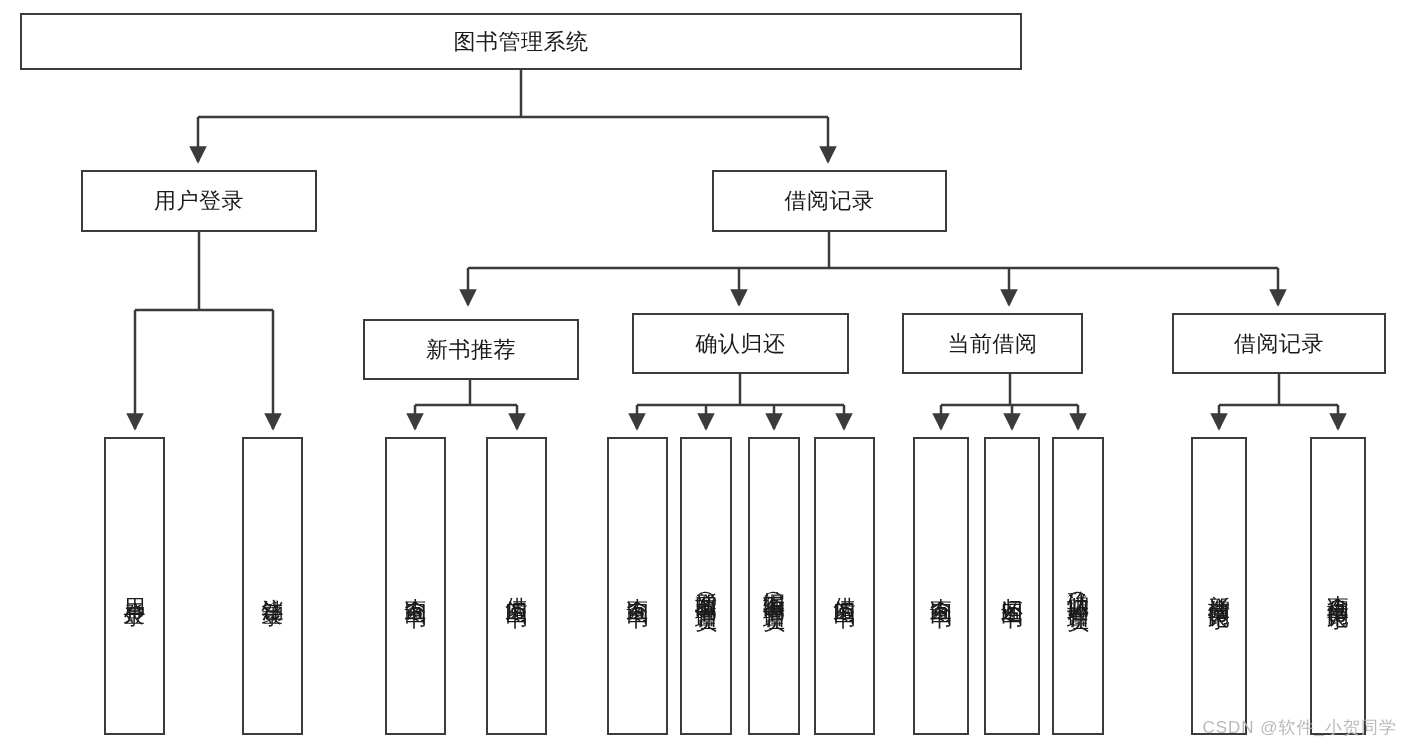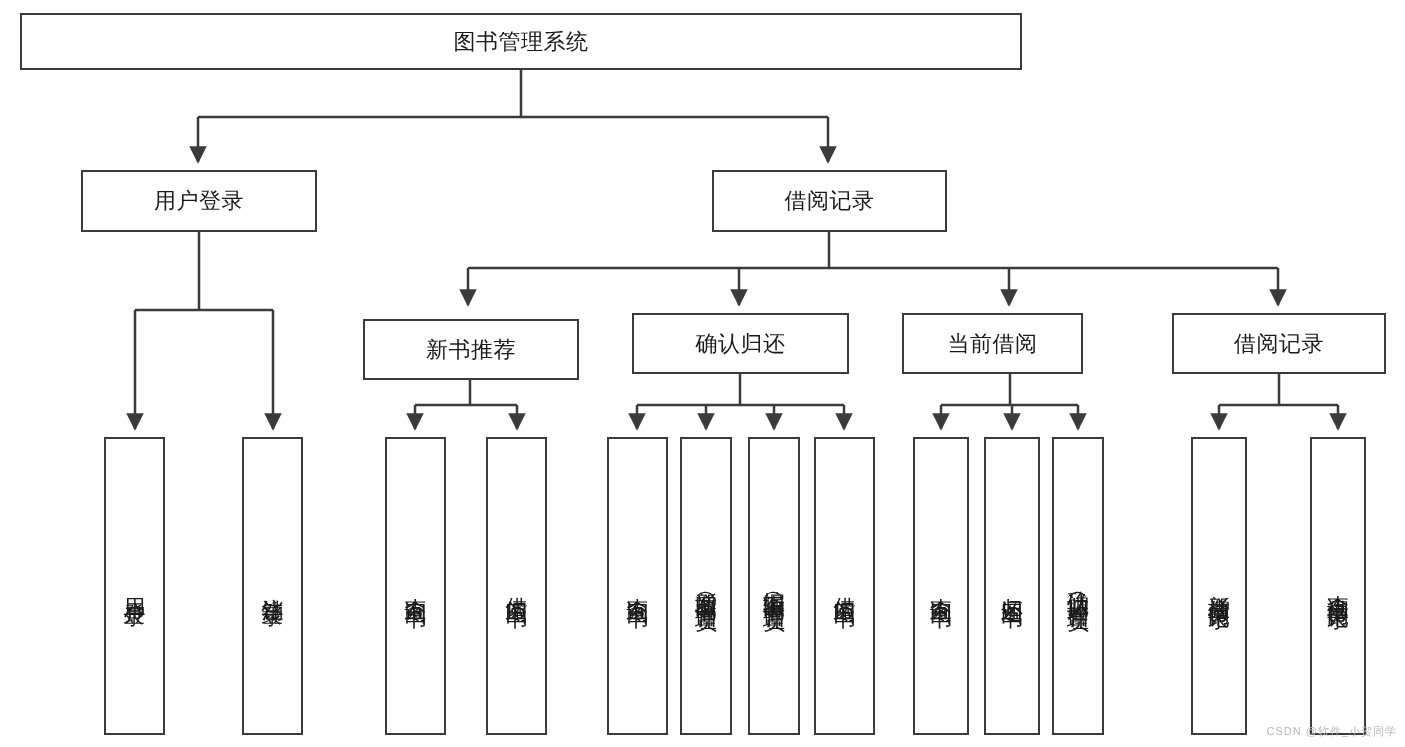--- a/index.html
+++ b/index.html
@@ -56,21 +56,21 @@
   }
   .node-v .vtext {
     writing-mode: vertical-rl;
     text-orientation: upright;
     display: block;
   }
   .watermark {
     position: absolute;
     right: 8px;
     bottom: 8px;
-    font-size: 11px;
+    font-size: 17px;
     color: #b9b9b9;
     letter-spacing: 1px;
     white-space: nowrap;
     z-index: 5;
     font-family: "Liberation Sans", "DejaVu Sans", sans-serif;
   }
 </style>
 </head>
 <body>
 

